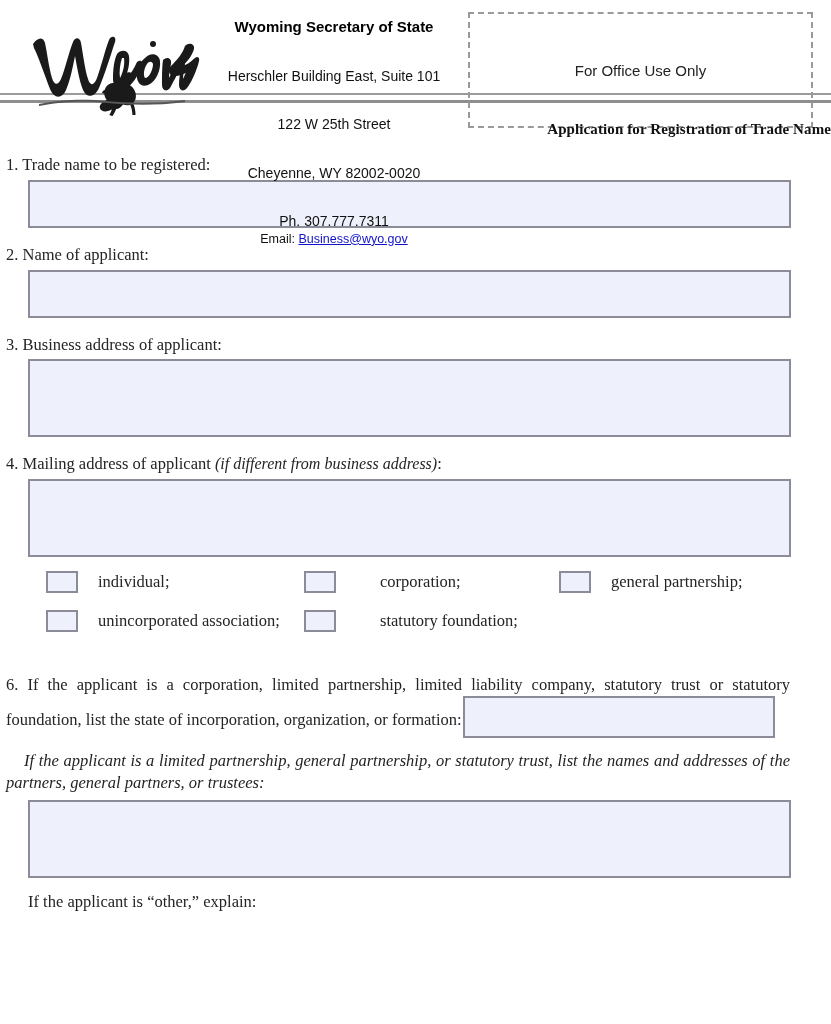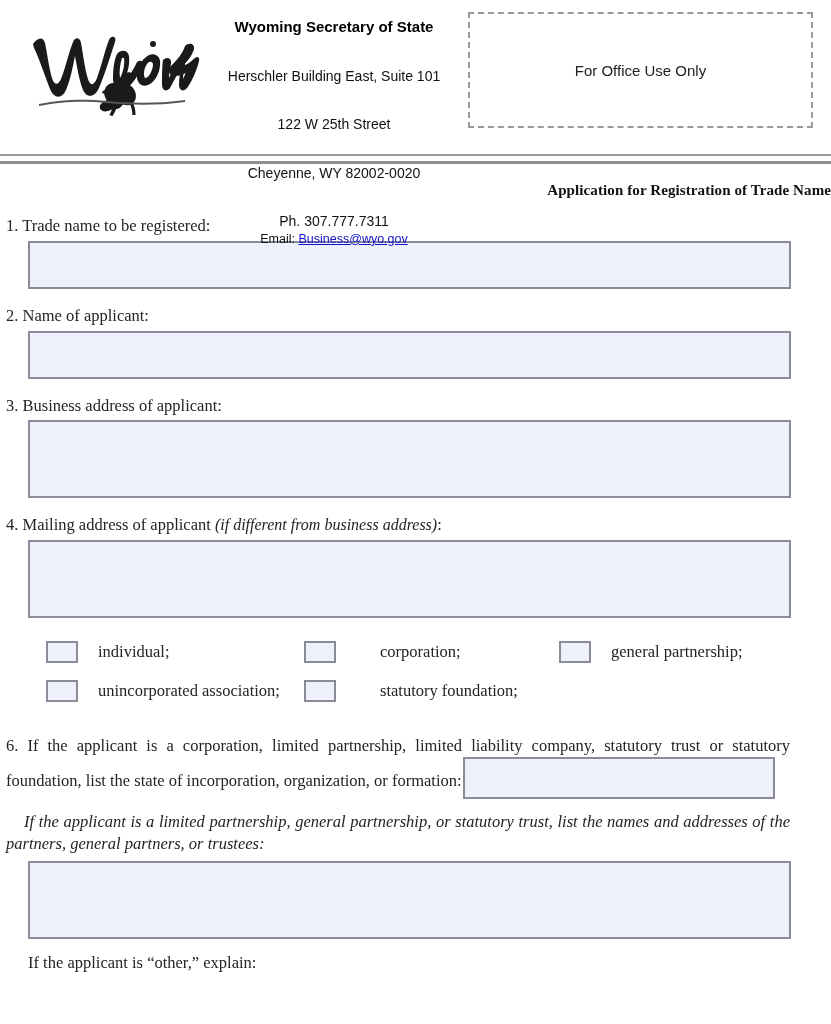--- a/index.html
+++ b/index.html
@@ -18,21 +18,21 @@
     position: relative;
     width: 831px;
     height: 1024px;
   }
 
   
   .header {
     display: flex;
     align-items: flex-start;
     padding: 6px 14px 0 14px;
-    height: 153px;
+    height: 92px;
     box-sizing: border-box;
   }
   .logo-cell {
     width: 200px;
     flex: 0 0 200px;
     padding-top: 10px;
     display: flex;
     justify-content: center;
   }
   .wyo-logo {
@@ -165,21 +165,21 @@
     line-height: 1.2;
   }
 
   
   .cb-grid {
     margin: 14px 0 0 0;
     padding-left: 40px;
   }
   .cb-row {
     display: flex;
-    align-items: center;
+    align-items: flex-start;
     height: 39px;
   }
   .cb-cell {
     display: flex;
     align-items: center;
   }
   .cb-cell.c1 { width: 258px; flex: 0 0 258px; }
   .cb-cell.c2 { width: 255px; flex: 0 0 255px; gap: 24px; }
   .cb-cell.c3 { flex: 1 1 auto; }
   .checkbox {

